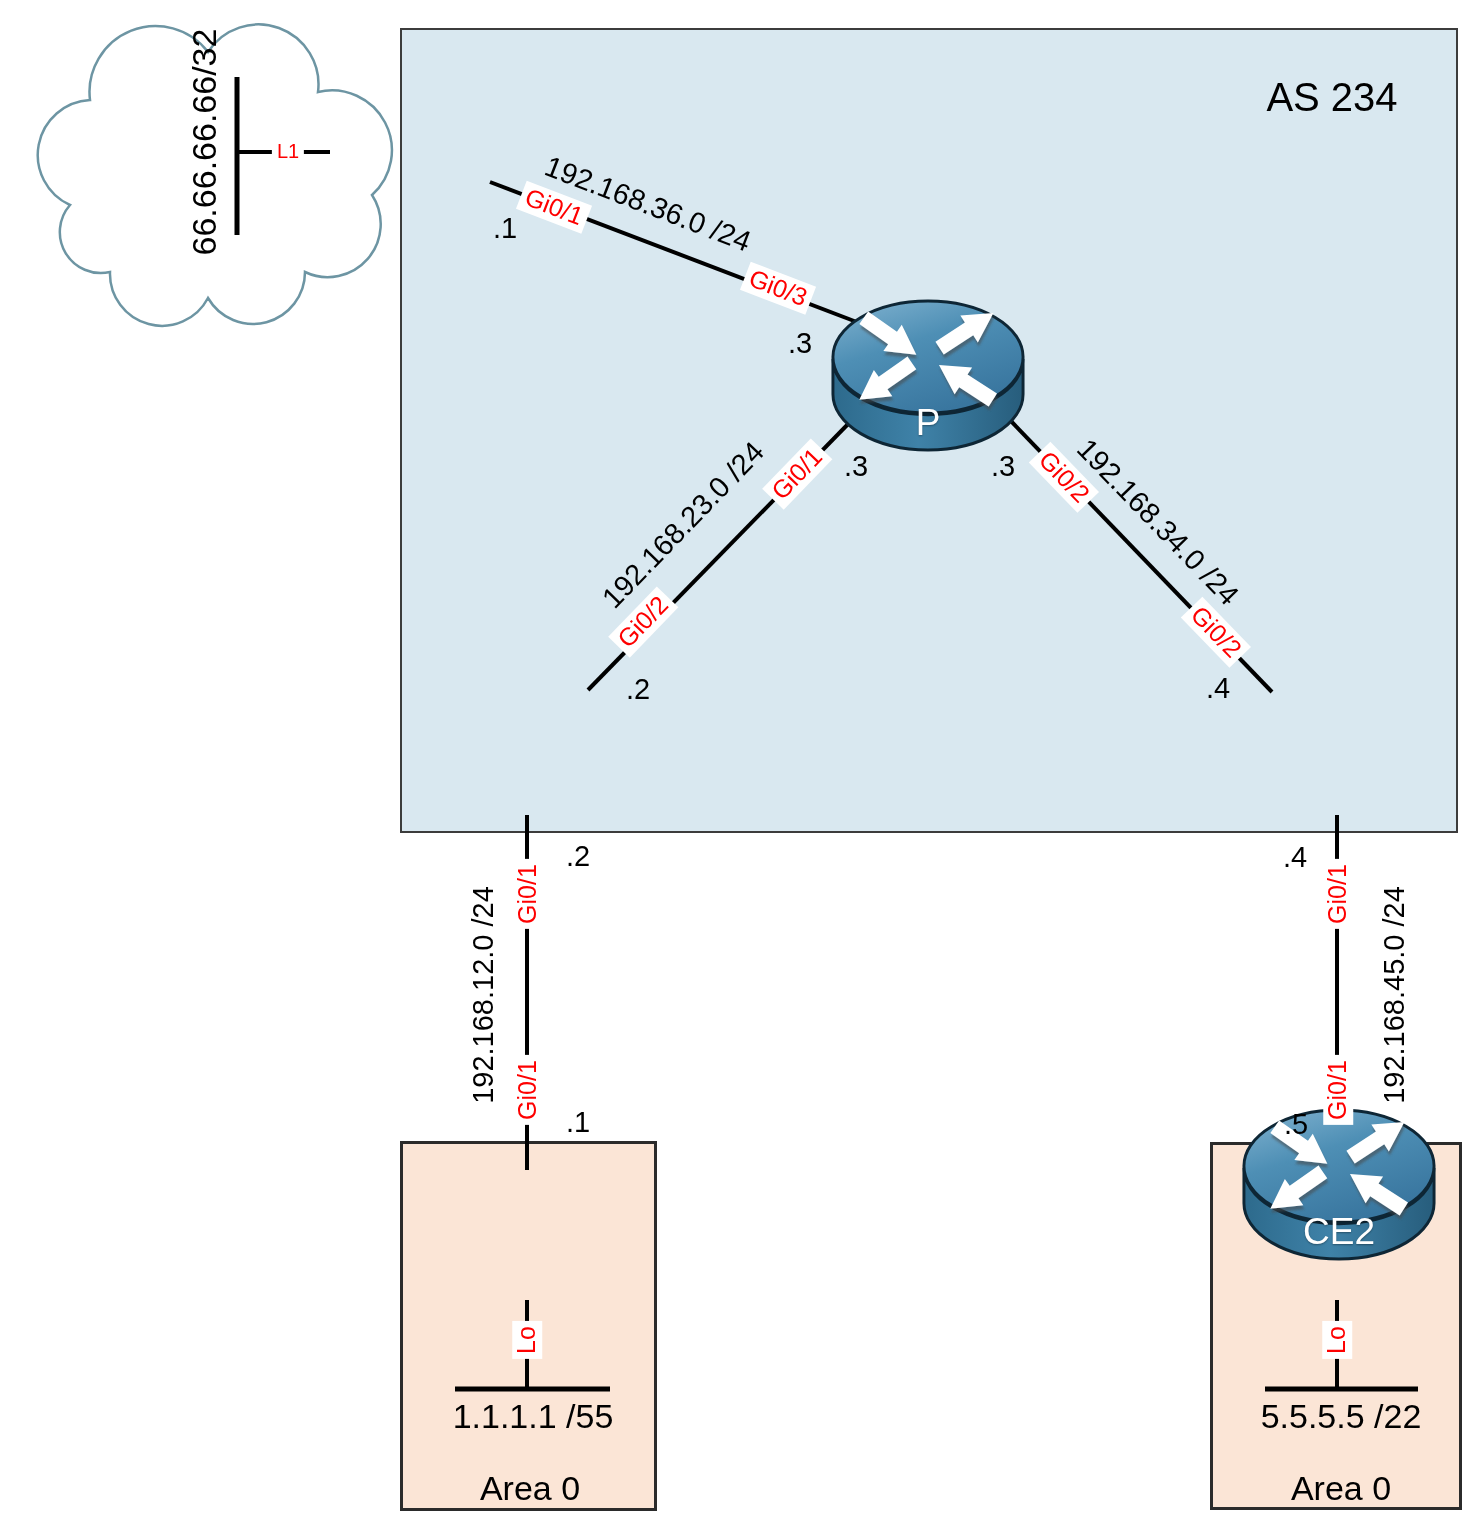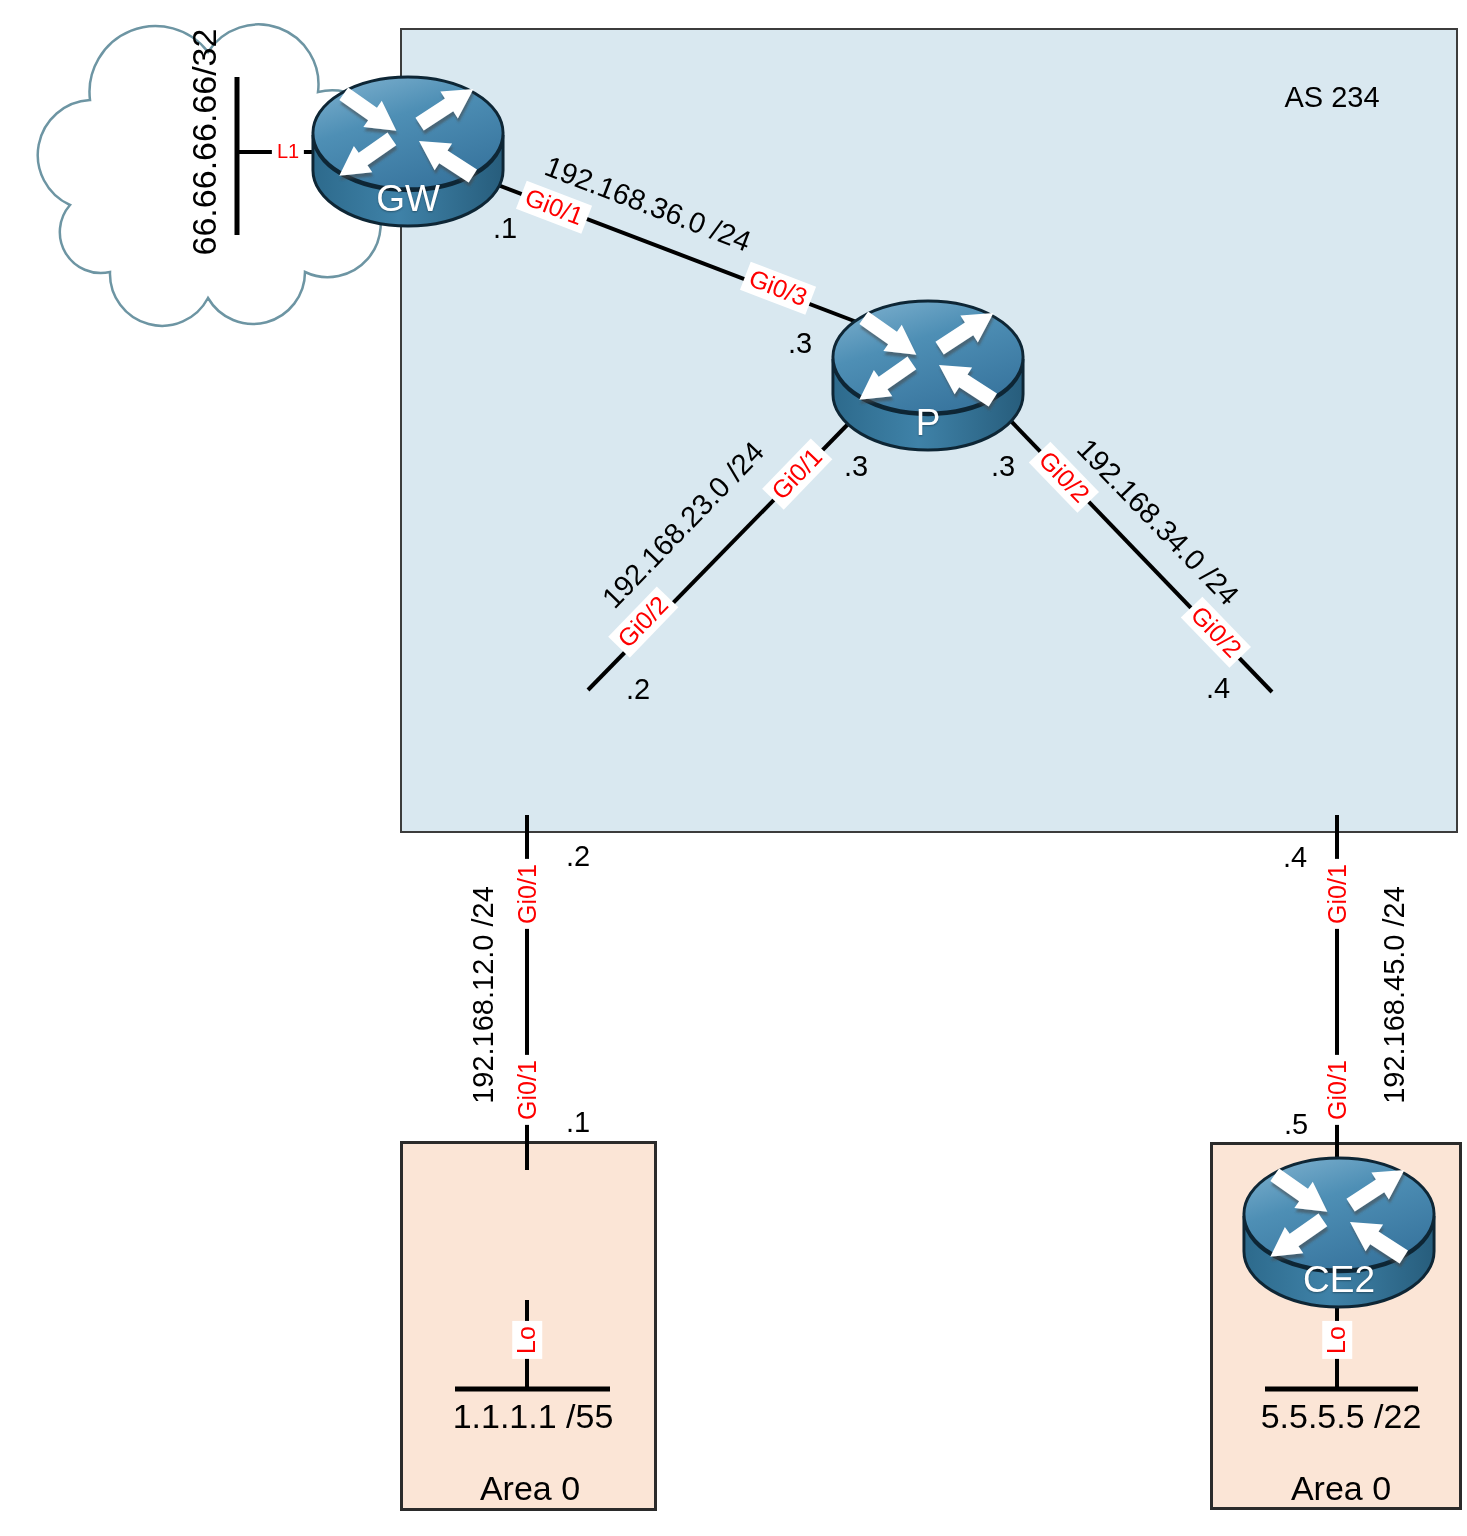--- a/index.html
+++ b/index.html
@@ -28,21 +28,21 @@
   .lbl{
     position:absolute;white-space:nowrap;z-index:5;color:#000;line-height:1.05;
   }
   .c{transform:translate(-50%,-50%);}
   .subnet{font-size:29px;}
   .ip{font-size:29px;}
   .if{
     font-size:25px;color:#fe0000;background:#fff;padding:1px 5px;line-height:1.1;
   }
   .big{font-size:34px;}
-  .as-title{font-size:29px;}
+  .as-title{font-size:40px;}
 </style>
 </head>
 <body>
 
 <div class="stage">
 
   <svg width="0" height="0" style="position:absolute" aria-hidden="true">
     <defs>
       <linearGradient id="topGrad" x1="0" y1="0" x2="0.55" y2="1">
         <stop offset="0" stop-color="#83b4d1"></stop>
@@ -87,33 +87,27 @@
       <line x1="1008" y1="418" x2="1272" y2="692"></line>
       <line x1="527" y1="815" x2="527" y2="1170"></line>
       <line x1="1337" y1="815" x2="1337" y2="1170"></line>
       <line x1="527" y1="1300" x2="527" y2="1389"></line>
       <line x1="455" y1="1389" x2="610" y2="1389" stroke-width="5"></line>
       <line x1="1337" y1="1300" x2="1337" y2="1389"></line>
       <line x1="1265" y1="1389" x2="1418" y2="1389" stroke-width="5"></line>
     </g>
   </svg>
 
-  <div class="router" style="left:310px;top:74px">
-    <svg viewBox="0 0 200 160">
-        <use href="#router-sym"></use>
-      </svg>
-    <div class="rlabel">GW</div>
-  </div>
   <div class="router" style="left:830px;top:298px">
     <svg viewBox="0 0 200 160">
         <use href="#router-sym"></use>
       </svg>
     <div class="rlabel">P</div>
   </div>
-  <div class="router" style="left:1241px;top:1155px">
+  <div class="router" style="left:1241px;top:1107px">
     <svg viewBox="0 0 200 160">
         <use href="#router-sym"></use>
       </svg>
     <div class="rlabel">CE2</div>
   </div>
 
   <div class="lbl c as-title" style="left:1332px;top:97px">AS 234</div>
   <div class="lbl c big" style="left:530px;top:1489px">Area 0</div>
   <div class="lbl c big" style="left:1341px;top:1489px">Area 0</div>
 

